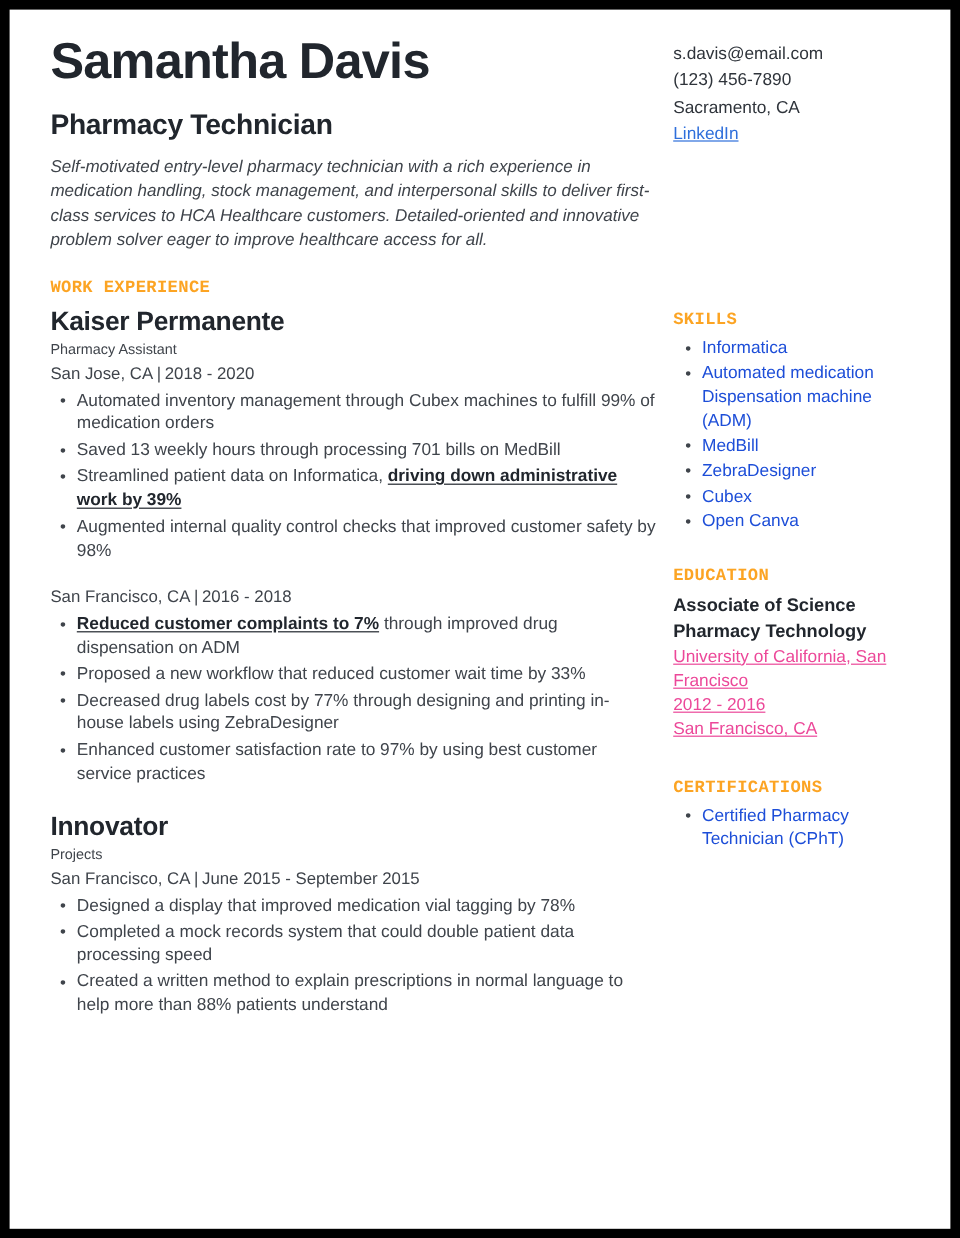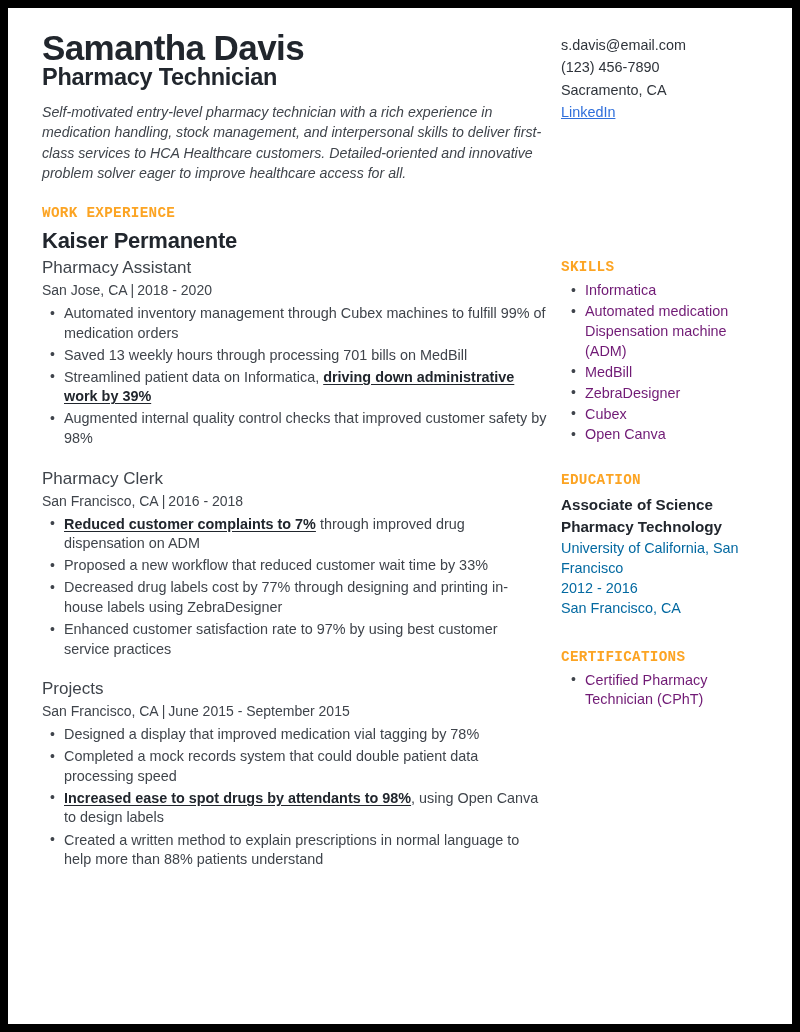--- a/index.html
+++ b/index.html
@@ -44,26 +44,26 @@
 
   .col-right {
     position: absolute;
     left: 553px;
     top: 26px;
     width: 205px;
   }
 
   
   .name {
-    font-size: 35px;
+    font-size: 42px;
     font-weight: bold;
     color: #21262d;
     letter-spacing: -0.6px;
     line-height: 1.0;
-    margin: 0 0 0 0;
+    margin: 0 0 20px 0;
   }
   .job-title {
     font-size: 23.5px;
     font-weight: bold;
     color: #21262d;
     letter-spacing: -0.25px;
     line-height: 1.1;
     margin: 0 0 11px 0;
   }
   .summary {
@@ -107,21 +107,21 @@
 
   .entry-org {
     font-size: 22px;
     font-weight: bold;
     color: #21262d;
     letter-spacing: -0.25px;
     line-height: 1.25;
     margin: 0 0 3px 0;
   }
   .entry-role {
-    font-size: 17px;
+    font-size: 12px;
     color: #3f444b;
     line-height: 1.3;
     margin: 0 0 2px 0;
   }
   .entry-meta {
     font-size: 14px;
     color: #3f444b;
     line-height: 1.35;
     margin: 0 0 4px 0;
   }
@@ -159,21 +159,21 @@
   
   ul.side-bullets {
     list-style: none;
     margin: 0;
     padding: 0;
   }
   ul.side-bullets > li {
     position: relative;
     padding-left: 24px;
     font-size: 14.4px;
-    color: #701a75;
+    color: #1d4ed8;
     line-height: 1.38;
     margin-bottom: 1px;
   }
   ul.side-bullets > li::before {
     content: "\2022";
     position: absolute;
     left: 10px;
     top: -0.5px;
     font-size: 14px;
     color: #3f444b;
@@ -189,23 +189,24 @@
   }
   .edu-field {
     font-size: 15.2px;
     font-weight: bold;
     color: #21262d;
     line-height: 1.4;
     margin: 0 0 1px 0;
   }
   .edu-line {
     font-size: 14.4px;
-    color: #0369a1;
+    color: #ec4899;
     line-height: 1.4;
     margin: 0;
+    text-decoration: underline;
   }
 </style>
 </head>
 <body>
 
 <div class="page">
   <div class="columns">
 
     <div class="col-left">
 
@@ -221,36 +222,35 @@
               <div class="entry-role">Pharmacy Assistant</div>
               <div class="entry-meta"><span>San Jose, CA</span><span class="sep">|</span><span>2018 - 2020</span></div>
               <ul class="bullets">
                 <li><span>Automated inventory management through Cubex machines to fulfill 99% of medication orders</span></li>
                 <li><span>Saved 13 weekly hours through processing 701 bills on MedBill</span></li>
                 <li><span>Streamlined patient data on Informatica, </span><span class="hl">driving down administrative work by 39%</span></li>
                 <li><span>Augmented internal quality control checks that improved customer safety by 98%</span></li>
               </ul>
             </div>
             <div class="entry">
-              <div class="entry-role">Pharmacy Clerk</div>
               <div class="entry-meta"><span>San Francisco, CA</span><span class="sep">|</span><span>2016 - 2018</span></div>
               <ul class="bullets">
                 <li><span class="hl">Reduced customer complaints to 7%</span><span> through improved drug dispensation on ADM</span></li>
                 <li><span>Proposed a new workflow that reduced customer wait time by 33%</span></li>
                 <li><span>Decreased drug labels cost by 77% through designing and printing in-house labels using ZebraDesigner</span></li>
                 <li><span>Enhanced customer satisfaction rate to 97% by using best customer service practices</span></li>
               </ul>
             </div>
             <div class="entry">
+              <div class="entry-org">Innovator</div>
               <div class="entry-role">Projects</div>
               <div class="entry-meta"><span>San Francisco, CA</span><span class="sep">|</span><span>June 2015 - September 2015</span></div>
               <ul class="bullets">
                 <li><span>Designed a display that improved medication vial tagging by 78%</span></li>
                 <li><span>Completed a mock records system that could double patient data processing speed</span></li>
-                <li><span class="hl">Increased ease to spot drugs by attendants to 98%</span><span>, using Open Canva to design labels</span></li>
                 <li><span>Created a written method to explain prescriptions in normal language to help more than 88% patients understand</span></li>
               </ul>
             </div>
           </div>
       </div>
 
     </div>
 
     <div class="col-right">
 

